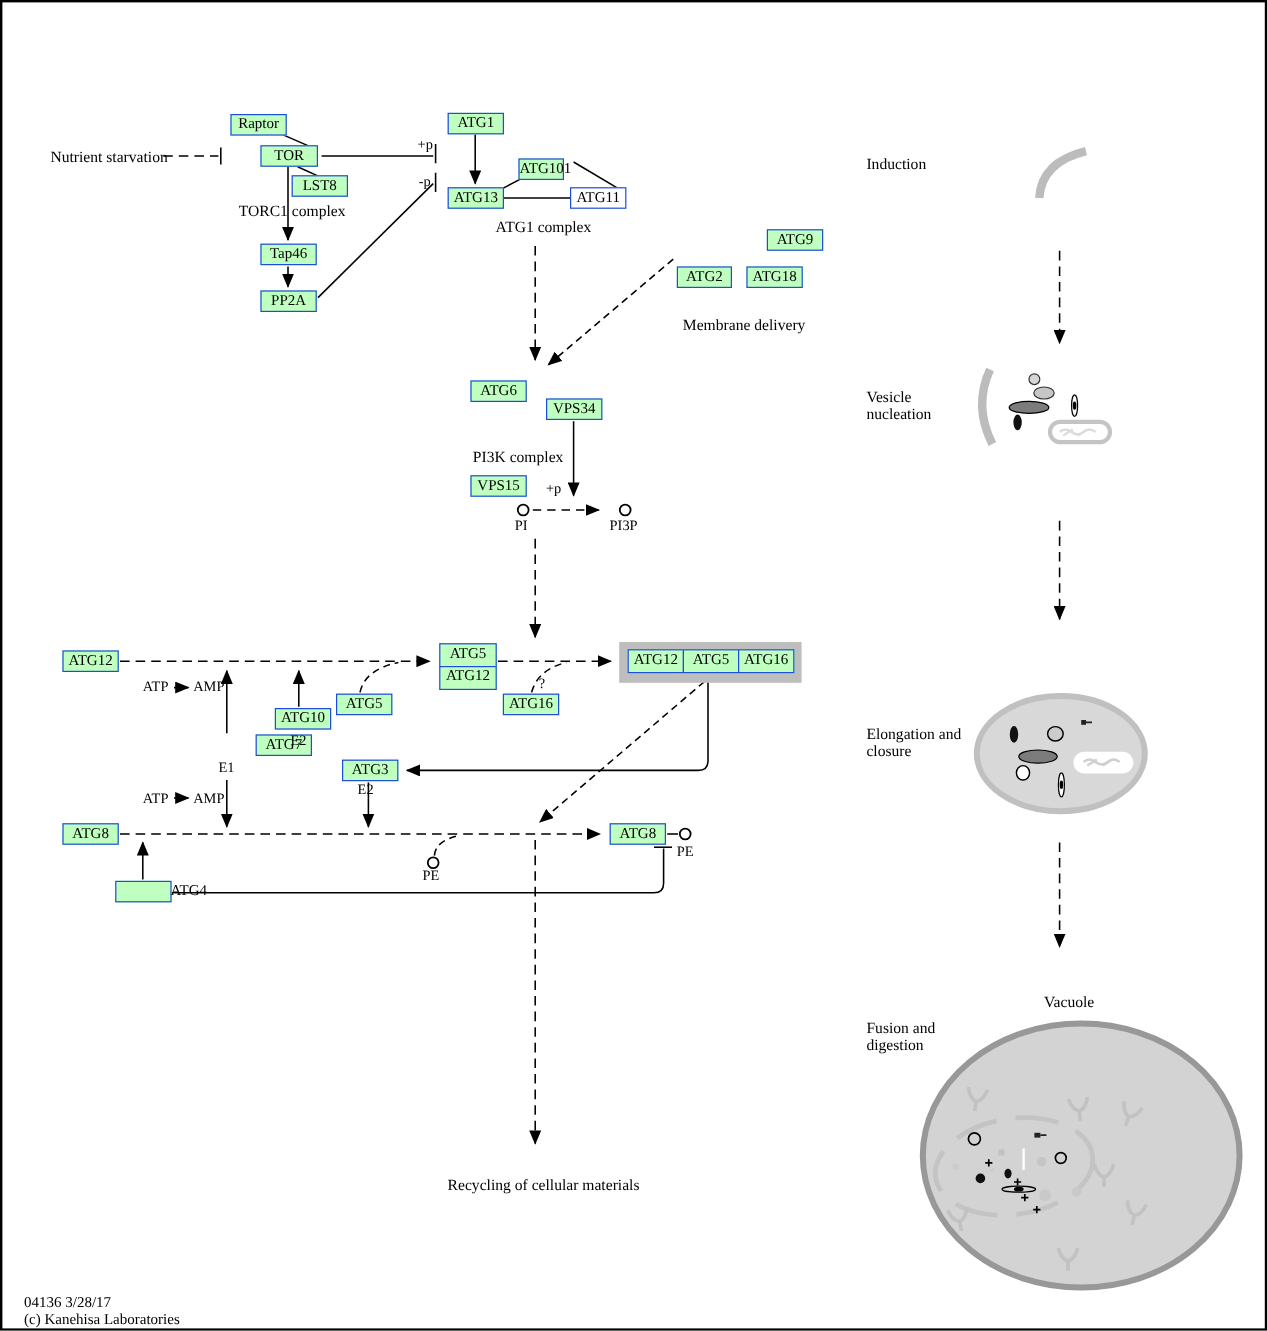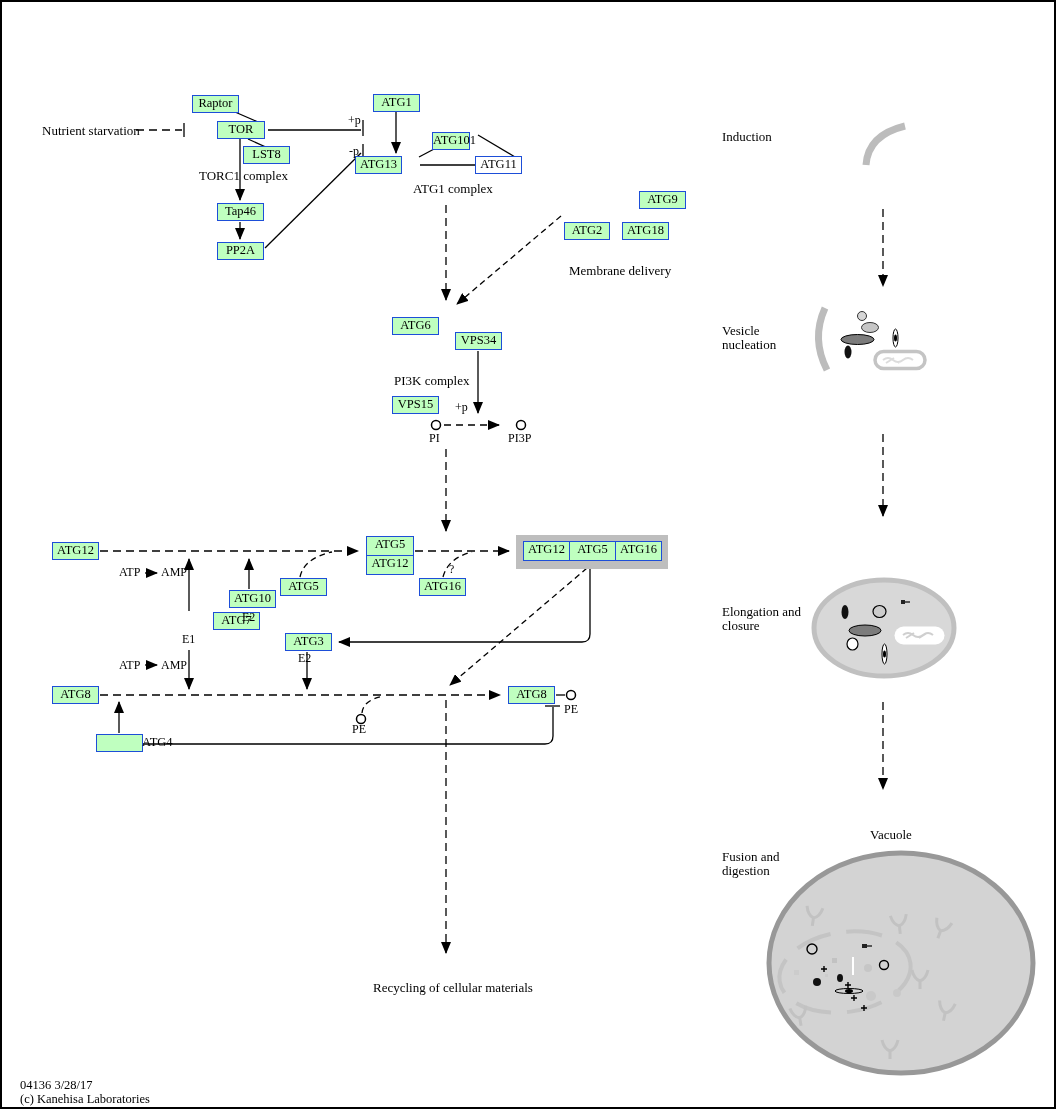--- a/index.html
+++ b/index.html
@@ -178,21 +178,21 @@
   </svg>
 
 
   <div class="gbox" style="left:190px;top:93px;">Raptor</div>
   <div class="gbox" style="left:215px;top:119px;width:48px;">TOR</div>
   <div class="gbox" style="left:241px;top:144px;">LST8</div>
   <div class="gbox" style="left:215px;top:201px;">Tap46</div>
   <div class="gbox" style="left:215px;top:240px;">PP2A</div>
 
   <div class="gbox" style="left:371px;top:92px;">ATG1</div>
-  <div class="gbox" style="left:353px;top:154px;">ATG13</div>
+  <div class="gbox" style="left:371px;top:154px;">ATG13</div>
   <div class="gbox" style="left:430px;top:116px;width:38px;margin-top:14px;">ATG101</div>
   <div class="gbox wbox" style="left:473px;top:154px;">ATG11</div>
 
   <div class="gbox" style="left:612px;top:189px;margin-left:25px;">ATG9</div>
   <div class="gbox" style="left:562px;top:220px;width:46px;">ATG2</div>
   <div class="gbox" style="left:620px;top:220px;">ATG18</div>
 
   <div class="gbox" style="left:390px;top:315px;">ATG6</div>
   <div class="gbox" style="left:453px;top:330px;">VPS34</div>
   <div class="gbox" style="left:390px;top:346px;margin-top:48px;">VPS15</div>

